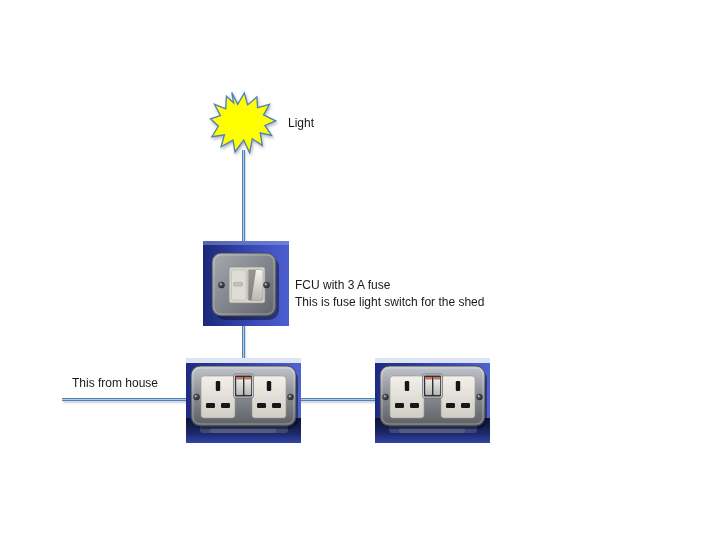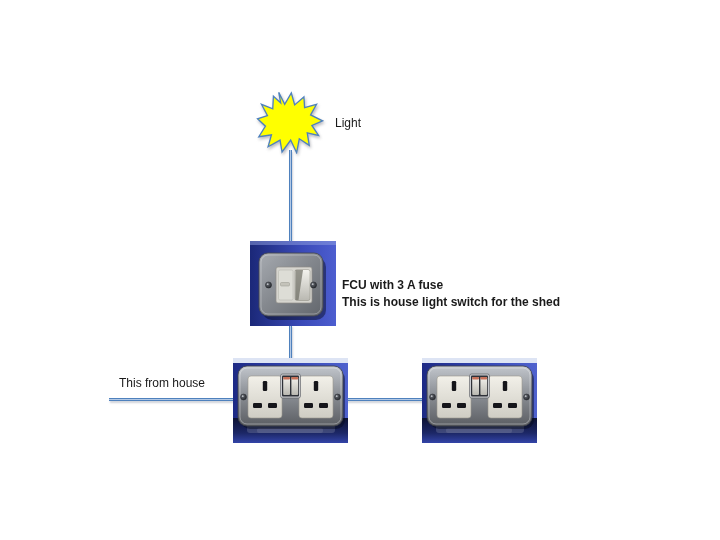--- a/index.html
+++ b/index.html
@@ -7,31 +7,30 @@
     padding: 0;
     background: #ffffff;
     font-family: "Liberation Sans", sans-serif;
   }
   .slide {
     position: relative;
     width: 617px;
     height: 540px;
     background: #ffffff;
     overflow: hidden;
-    margin-left: 47px;
   }
   .abs { position: absolute; }
   .label {
     position: absolute;
     font-size: 12px;
     line-height: 14px;
     color: #1a1a1a;
     white-space: nowrap;
   }
-  .fcu-label { line-height: 17px; font-weight: bold; }
+  .fcu-label { line-height: 17px; }
   .wire {
     position: absolute;
     box-shadow: 1px 2px 2px rgba(120,130,150,0.35);
   }
   .wire.v {
     width: 3px;
     background: linear-gradient(to right, #4f81bd 0 1px, #b3c9e6 1px 2px, #4f81bd 2px 3px);
   }
   .wire.h {
     height: 3px;
@@ -159,18 +158,18 @@
     <use href="#socketSym"></use>
   </svg>
   <svg class="photo" style="left:375px; top:358px;" width="115" height="85" viewBox="0 0 115 85">
     <use href="#socketSym"></use>
   </svg>
 
   <div class="label" style="left:288px; top:116px;">Light</div>
 
   <div class="label fcu-label" style="left:295px; top:277px;">
     <div>FCU with 3 A fuse</div>
-    <div>This is house light switch for the shed</div>
+    <div>This is fuse light switch for the shed</div>
   </div>
 
   <div class="label" style="left:72px; top:376px;">This from house</div>
 
 </div>
 
 </body></html>

